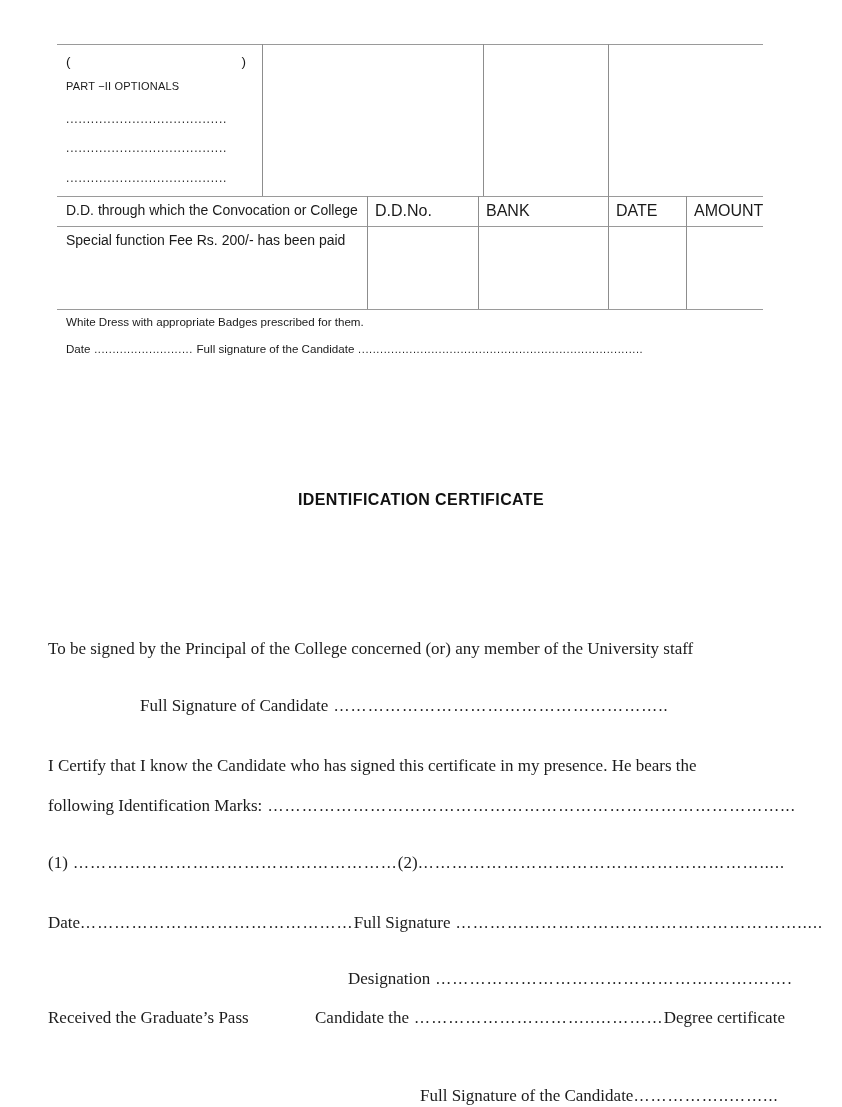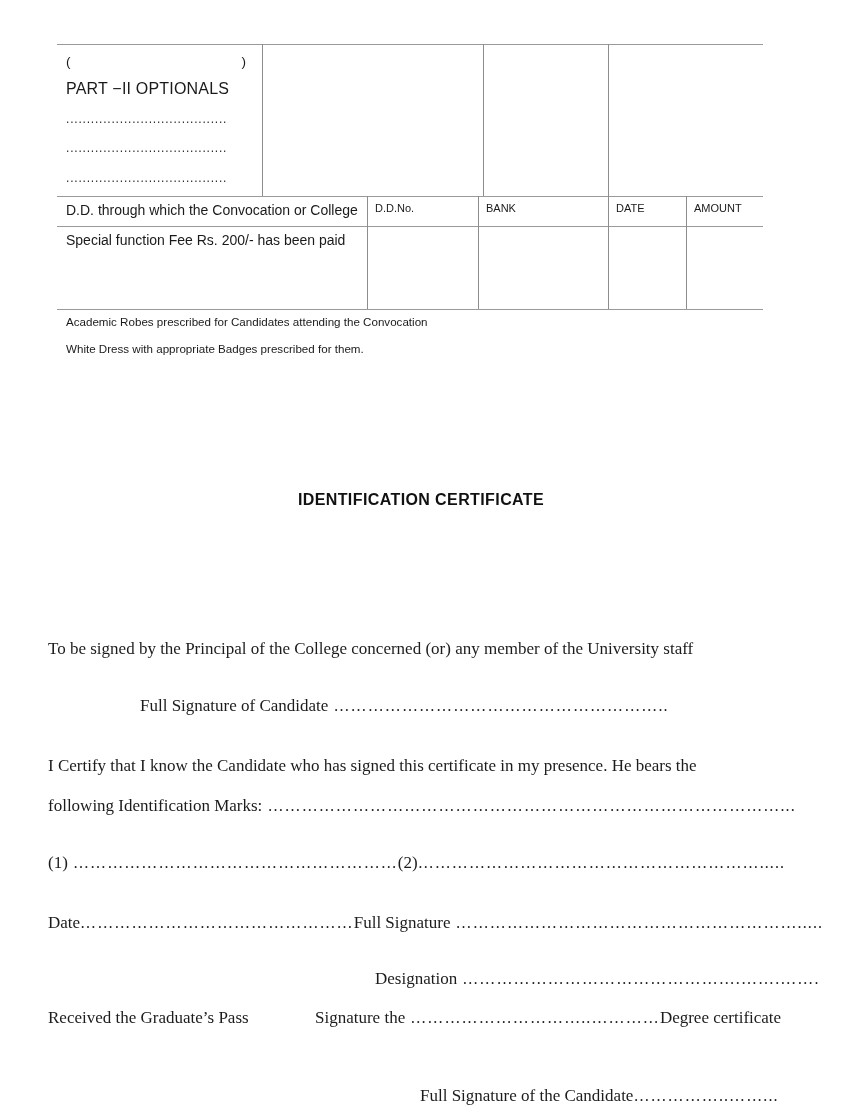--- a/index.html
+++ b/index.html
@@ -67,21 +67,21 @@
     letter-spacing: 0;
     color: #1a1a1a;
   }
   .cell-part-paren .paren-open { float: left; }
   .cell-part-paren .paren-close { float: right; }
 
   .cell-part-label {
     position: absolute;
     left: 9px;
     top: 36px;
-    font-size: 16px;
+    font-size: 11px;
     letter-spacing: 0.2px;
     color: #1a1a1a;
     white-space: nowrap;
   }
 
   .dot-row {
     position: absolute;
     left: 9px;
     width: 168px;
     font-size: 12px;
@@ -106,21 +106,21 @@
     position: absolute;
     left: 9px;
     top: 188px;
     font-size: 14px;
     white-space: nowrap;
     color: #1a1a1a;
   }
   .dd-head {
     position: absolute;
     top: 158px;
-    font-size: 11px;
+    font-size: 16px;
     color: #1a1a1a;
     white-space: nowrap;
   }
   .dd-head-ddno  { left: 318px; }
   .dd-head-bank  { left: 429px; }
   .dd-head-date  { left: 559px; }
   .dd-head-amt   { left: 637px; }
 
   
   .notes {
@@ -175,21 +175,21 @@
     letter-spacing: 1.1px;
     font-size: 16px;
   }
 
   .ln-principal  { left: 48px;  top: 598px; }
   .ln-fullsig1   { left: 140px; top: 655px; }
   .ln-certify    { left: 48px;  top: 715px; }
   .ln-marks      { left: 48px;  top: 755px; }
   .ln-nums       { left: 48px;  top: 812px; }
   .ln-date       { left: 48px;  top: 872px; }
-  .ln-designation{ left: 375px; top: 928px; }
+  .ln-designation{ left: 348px; top: 928px; }
   .ln-received-l { left: 48px;  top: 967px; }
   .ln-received-r { left: 315px; top: 967px; }
   .ln-fullsig2   { left: 420px; top: 1045px; }
 </style>
 </head>
 <body>
 
 <div class="page">
 
   <div class="form-table">
@@ -222,22 +222,24 @@
     <div class="dd-desc-1">D.D. through which the Convocation or College</div>
     <div class="dd-desc-2">Special function Fee Rs. 200/- has been paid</div>
 
     <div class="dd-head dd-head-ddno">D.D.No.</div>
     <div class="dd-head dd-head-bank">BANK</div>
     <div class="dd-head dd-head-date">DATE</div>
     <div class="dd-head dd-head-amt">AMOUNT</div>
   </div>
 
   <div class="notes">
-    <div class="note-line">Academic Robes prescribed for Candidates attending the Convocation</div>
     <div class="note-line">White Dress with appropriate Badges prescribed for them.</div>
+    <div class="note-line">
+      <span>Date</span><span class="lead"> ...........................   </span><span>Full signature of the Candidate</span><span class="lead"> ..............................................................................</span>
+    </div>
   </div>
 
   <div class="doc-heading">IDENTIFICATION CERTIFICATE</div>
 
   <div class="body-serif">
 
     <div class="s-line ln-principal">To be signed by the Principal of the College concerned (or) any member of the University staff</div>
 
     <div class="s-line ln-fullsig1">
       <span>Full Signature of Candidate</span><span class="leader"> …………………………………………………..</span>
@@ -257,21 +259,21 @@
       <span>Date</span><span class="leader">…………………………………………</span><span>Full Signature</span><span class="leader"> …………………………………………………….....</span>
     </div>
 
     <div class="s-line ln-designation">
       <span>Designation</span><span class="leader"> ………………………………………….…….…….</span>
     </div>
 
     <div class="s-line ln-received-l">Received the Graduate’s Pass</div>
 
     <div class="s-line ln-received-r">
-      <span>Signature the</span><span class="leader"> …………………………..…………</span><span>Degree certificate</span>
+      <span>Candidate the</span><span class="leader"> …………………………..…………</span><span>Degree certificate</span>
     </div>
 
     <div class="s-line ln-fullsig2">
       <span>Full Signature of the Candidate</span><span class="leader">……………..……...</span>
     </div>
 
   </div>
 </div>
 
 </body></html>

